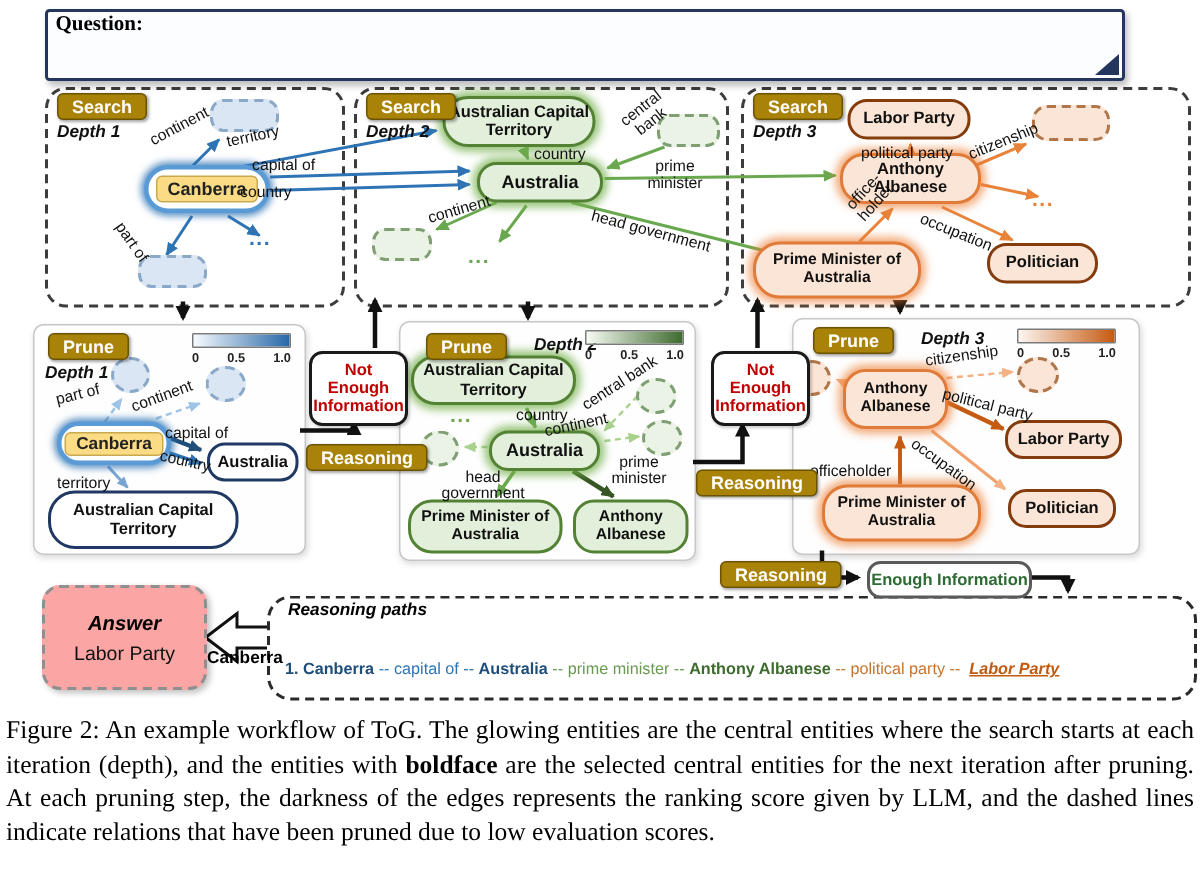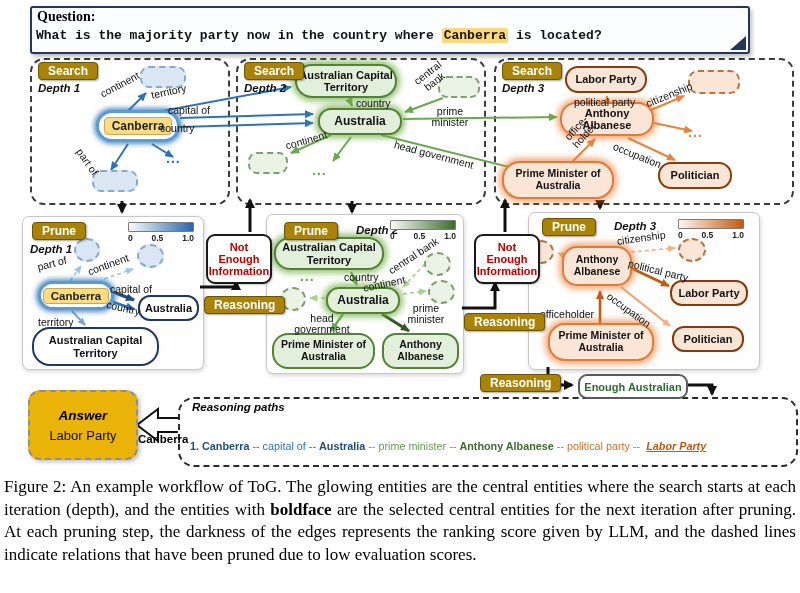--- a/index.html
+++ b/index.html
@@ -34,21 +34,21 @@
   
   .scalebar{position:absolute;z-index:5;}
   .scalebar .bar{height:8px;border:1px solid #7a7a7a;border-radius:1px;}
   .bar-b{background:linear-gradient(to right,#f7fbff,#2767a8);}
   .bar-g{background:linear-gradient(to right,#f7fbf4,#3e6b2e);}
   .bar-o{background:linear-gradient(to right,#fdf7f2,#c55a11);}
   .scalebar .ticks{display:flex;justify-content:space-between;font-size:8.5px;color:#222;margin-top:1px;font-weight:bold;}
   
   .nei{position:absolute;background:#fff;border:2px solid #1a1a1a;border-radius:9px;color:#c00000;font-weight:bold;font-size:11px;line-height:1.12;text-align:center;display:flex;align-items:center;justify-content:center;z-index:5;box-shadow:1px 1px 2px rgba(0,0,0,.2);}
   .enough{position:absolute;background:#fff;border:2px solid #5a5a5a;border-radius:9px;color:#2e6b34;font-weight:bold;font-size:11px;display:flex;align-items:center;justify-content:center;z-index:5;}
-  .answer-box{position:absolute;left:28px;top:390px;width:106px;height:66px;background:#eab308;border:2px dashed #8f8f8f;border-radius:12px;box-shadow:2px 2px 4px rgba(0,0,0,.25);z-index:5;display:flex;flex-direction:column;align-items:center;justify-content:center;gap:5px;}
+  .answer-box{position:absolute;left:28px;top:390px;width:106px;height:66px;background:#fca5a5;border:2px dashed #8f8f8f;border-radius:12px;box-shadow:2px 2px 4px rgba(0,0,0,.25);z-index:5;display:flex;flex-direction:column;align-items:center;justify-content:center;gap:5px;}
   .answer-title{font-weight:bold;font-style:italic;font-size:13.5px;color:#000;}
   .answer-value{font-size:13px;color:#111;}
   .gen-label{position:absolute;left:138px;top:433px;font-weight:bold;font-size:11.5px;color:#000;z-index:6;}
   .rpaths{position:absolute;left:178px;top:397px;width:616px;height:66px;border:2px dashed #2b2b2b;border-radius:16px;background:#fff;z-index:4;}
   .rp-title{position:absolute;left:192px;top:401px;font-weight:bold;font-style:italic;font-size:11.5px;color:#000;z-index:5;}
   .rp-line{position:absolute;left:190px;font-size:10.8px;z-index:5;white-space:nowrap;margin-top:24px;}
   .rp-line span{white-space:pre;}
   .c-b{color:#2e74b5;} .c-bd{color:#1f4e79;font-weight:bold;}
   .c-g{color:#6a9a52;} .c-gd{color:#3e6b2e;font-weight:bold;}
   .c-o{color:#c9732a;} .c-od{color:#c05a10;font-weight:bold;}
@@ -57,21 +57,20 @@
   .caption{position:absolute;left:4px;top:476px;width:792px;font-family:"Liberation Serif",serif;font-size:17px;line-height:1.33;color:#000;text-align:justify;z-index:1;}
   svg.overlay{position:absolute;left:0;top:0;z-index:2;pointer-events:none;}
 </style>
 </head>
 <body>
 
 <div id="page">
 
   <div class="qbox"></div>
   <div class="qlabel">Question:</div>
-  <div class="qtext"><span>What is the majority party now in the country where </span><span class="qhl">Canberra</span><span> is located?</span></div>
 
   <div class="panel-search" style="left:30px;top:58px;width:196px;height:143px;"></div>
   <div class="panel-search" style="left:236px;top:58px;width:246px;height:143px;"></div>
   <div class="panel-search" style="left:494px;top:58px;width:296px;height:143px;"></div>
   <div class="panel-prune" style="left:22px;top:216px;width:180px;height:152px;"></div>
   <div class="panel-prune" style="left:266px;top:214px;width:196px;height:158px;"></div>
   <div class="panel-prune" style="left:528px;top:212px;width:230px;height:156px;"></div>
 
   <svg class="overlay" width="800" height="475" viewBox="0 0 800 475">
     <defs>
@@ -272,21 +271,21 @@
   <div class="node n-orange-glow" style="left:562px;top:246px;width:70px;height:40px;border-radius:15px;font-size:10.5px;">Anthony Albanese</div>
   <div class="node n-orange" style="left:670px;top:280px;width:78px;height:26px;border-radius:12px;">Labor Party</div>
   <div class="node n-orange" style="left:672px;top:326px;width:72px;height:26px;border-radius:12px;">Politician</div>
   <div class="node n-orange-glow" style="left:548px;top:323px;width:106px;height:38px;border-radius:17px;font-size:10.5px;">Prime Minister of Australia</div>
   <div class="elabel" style="left:616px;top:235px;transform:rotate(-8deg);">citizenship</div>
   <div class="elabel" style="left:630px;top:257px;transform:rotate(14deg);">political party</div>
   <div class="elabel" style="left:612px;top:290px;transform:rotate(36deg);">occupation</div>
   <div class="elabel" style="left:540px;top:308px;">officeholder</div>
 
   <div class="badge" style="left:480px;top:374px;">Reasoning</div>
-  <div class="enough" style="left:578px;top:374px;width:106px;height:21px;">Enough Australian</div>
+  <div class="enough" style="left:578px;top:374px;width:106px;height:21px;">Enough Information</div>
 
   <div class="answer-box">
     <div class="answer-title">Answer</div>
     <div class="answer-value">Labor Party</div>
   </div>
   <div class="gen-label">Canberra</div>
 
   <div class="rpaths"></div>
   <div class="rp-title">Reasoning paths</div>
   <div class="rp-line" style="top:416px;"><span class="c-bd">1. </span><span class="c-bd">Canberra</span><span class="c-b"> -- capital of -- </span><span class="c-bd">Australia</span><span class="c-g"> -- prime minister -- </span><span class="c-gd">Anthony Albanese</span><span class="c-o"> -- political party --  </span><span class="lp">Labor Party</span></div>

